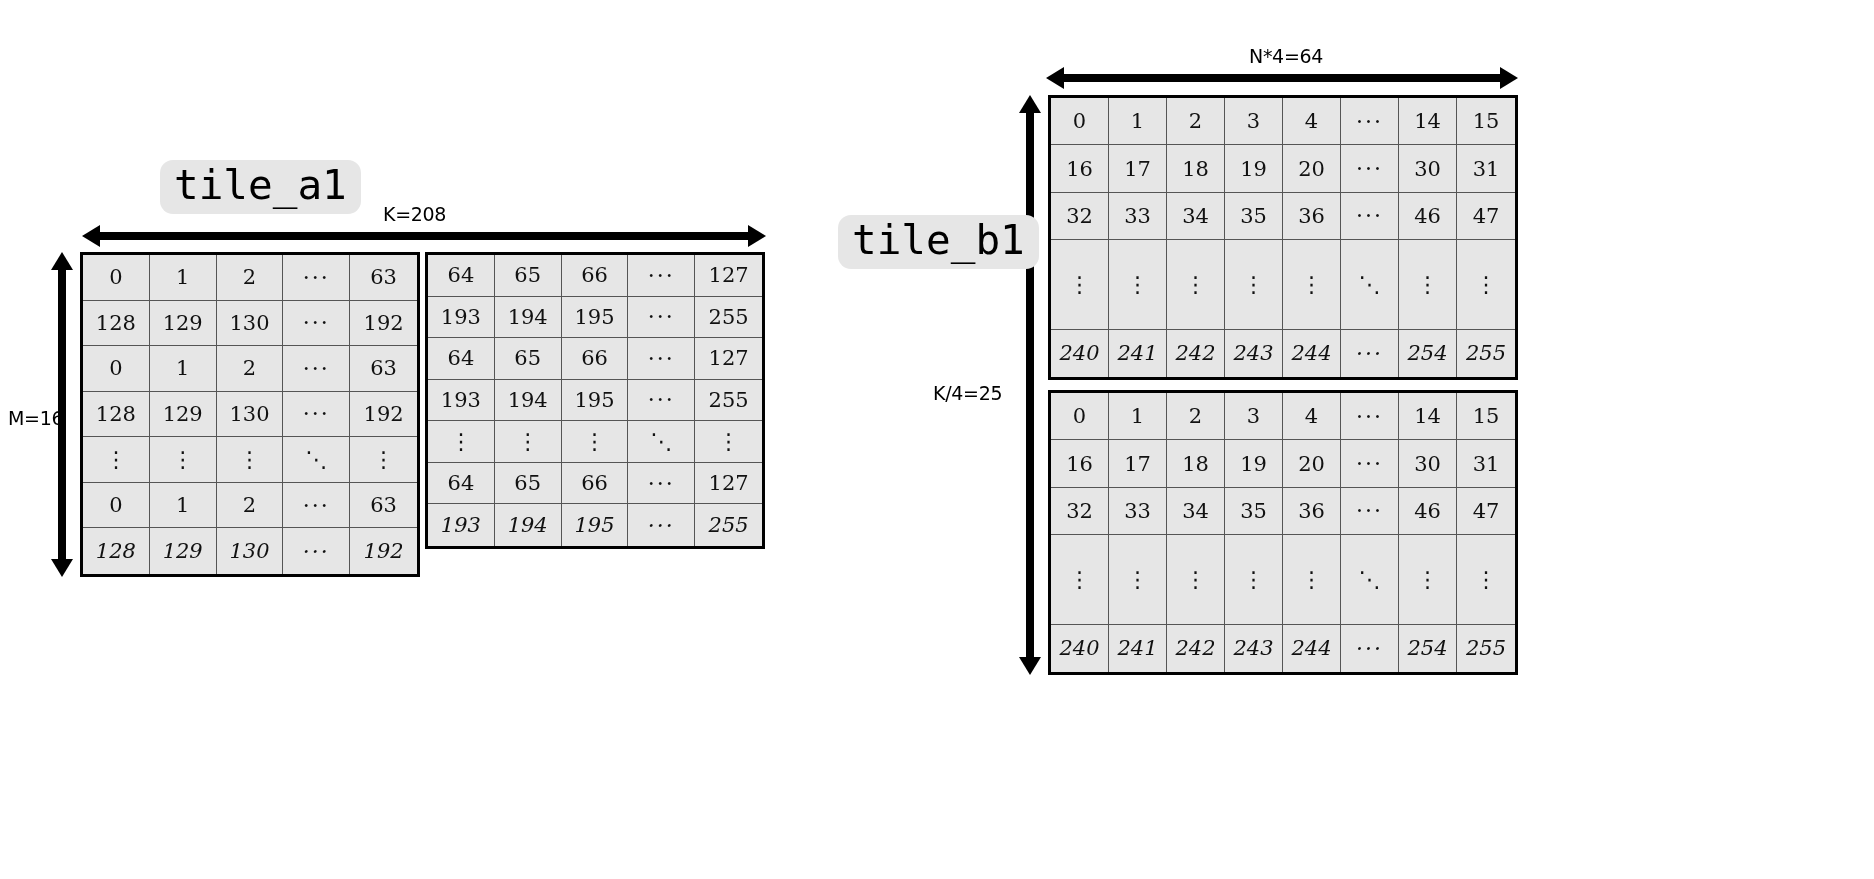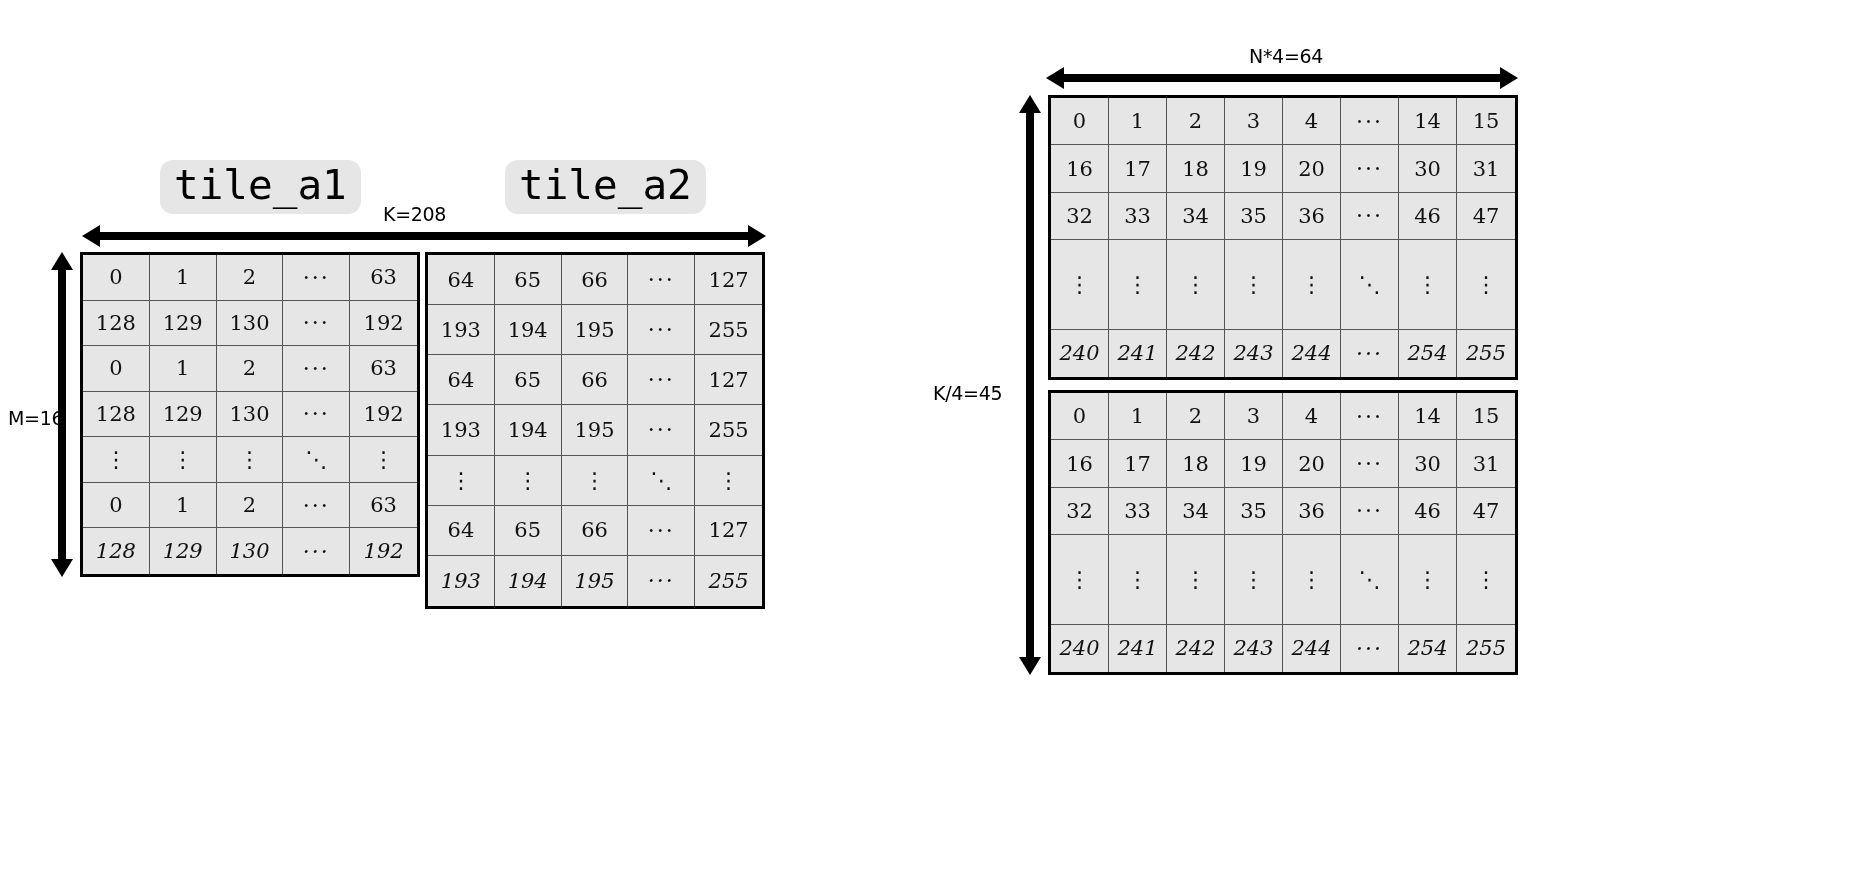--- a/index.html
+++ b/index.html
@@ -88,21 +88,20 @@
   .cell.vdots   { font-size: 22px; }
   .cell.ddots   { font-size: 22px; }
 </style>
 </head>
 <body>
 
 <div id="canvas">
 
   <div class="tile-label" style="left:160px; top:160px;">tile_a1</div>
 
-  <div class="tile-label" style="left:505px; top:160px;">tile_a2</div>
 
   <div class="dim-label" style="left:383px; top:203px;">K=208</div>
 
   <div class="h-arrow" style="left:82px; top:236px; width:684px;">
     <div class="head-l"></div>
     <div class="shaft"></div>
     <div class="head-r"></div>
   </div>
 
   <div class="dim-label" style="left:8px; top:407px;">M=16</div>
@@ -145,21 +144,21 @@
       <div class="cell">2</div>
       <div class="cell dots">···</div>
       <div class="cell lastcol">63</div>
       <div class="cell lastrow">128</div>
       <div class="cell lastrow">129</div>
       <div class="cell lastrow">130</div>
       <div class="cell dots lastrow">···</div>
       <div class="cell lastcol lastrow">192</div>
     </div>
 
-  <div class="tile" id="tile-a2" style="left:425px; top:252px; width:340px; height:357px;
+  <div class="tile" id="tile-a2" style="left:425px; top:252px; width:340px; height:297px;
               grid-template-columns:repeat(5,1fr); grid-template-rows:repeat(7,1fr);">
       <div class="cell">64</div>
       <div class="cell">65</div>
       <div class="cell">66</div>
       <div class="cell dots">···</div>
       <div class="cell lastcol">127</div>
       <div class="cell">193</div>
       <div class="cell">194</div>
       <div class="cell">195</div>
       <div class="cell dots">···</div>
@@ -192,28 +191,29 @@
     </div>
 
   <div class="dim-label" style="left:1249px; top:45px;">N*4=64</div>
 
   <div class="h-arrow" style="left:1046px; top:78px; width:472px;">
     <div class="head-l"></div>
     <div class="shaft"></div>
     <div class="head-r"></div>
   </div>
 
-  <div class="dim-label" style="left:933px; top:382px;">K/4=45</div>
+  <div class="dim-label" style="left:933px; top:382px;">K/4=25</div>
 
   <div class="v-arrow" style="left:1030px; top:95px; height:580px;">
     <div class="head-t"></div>
     <div class="shaft"></div>
     <div class="head-b"></div>
   </div>
 
+  <div class="tile-label" style="left:838px; top:215px;">tile_b1</div>
 
 
   <div class="tile" id="tile-b1" style="left:1048px; top:95px; width:470px; height:285px;
               grid-template-columns:repeat(8,1fr); grid-template-rows:0.82fr 0.82fr 0.82fr 1.55fr 0.82fr;">
       <div class="cell">0</div>
       <div class="cell">1</div>
       <div class="cell">2</div>
       <div class="cell">3</div>
       <div class="cell">4</div>
       <div class="cell dots">···</div>

